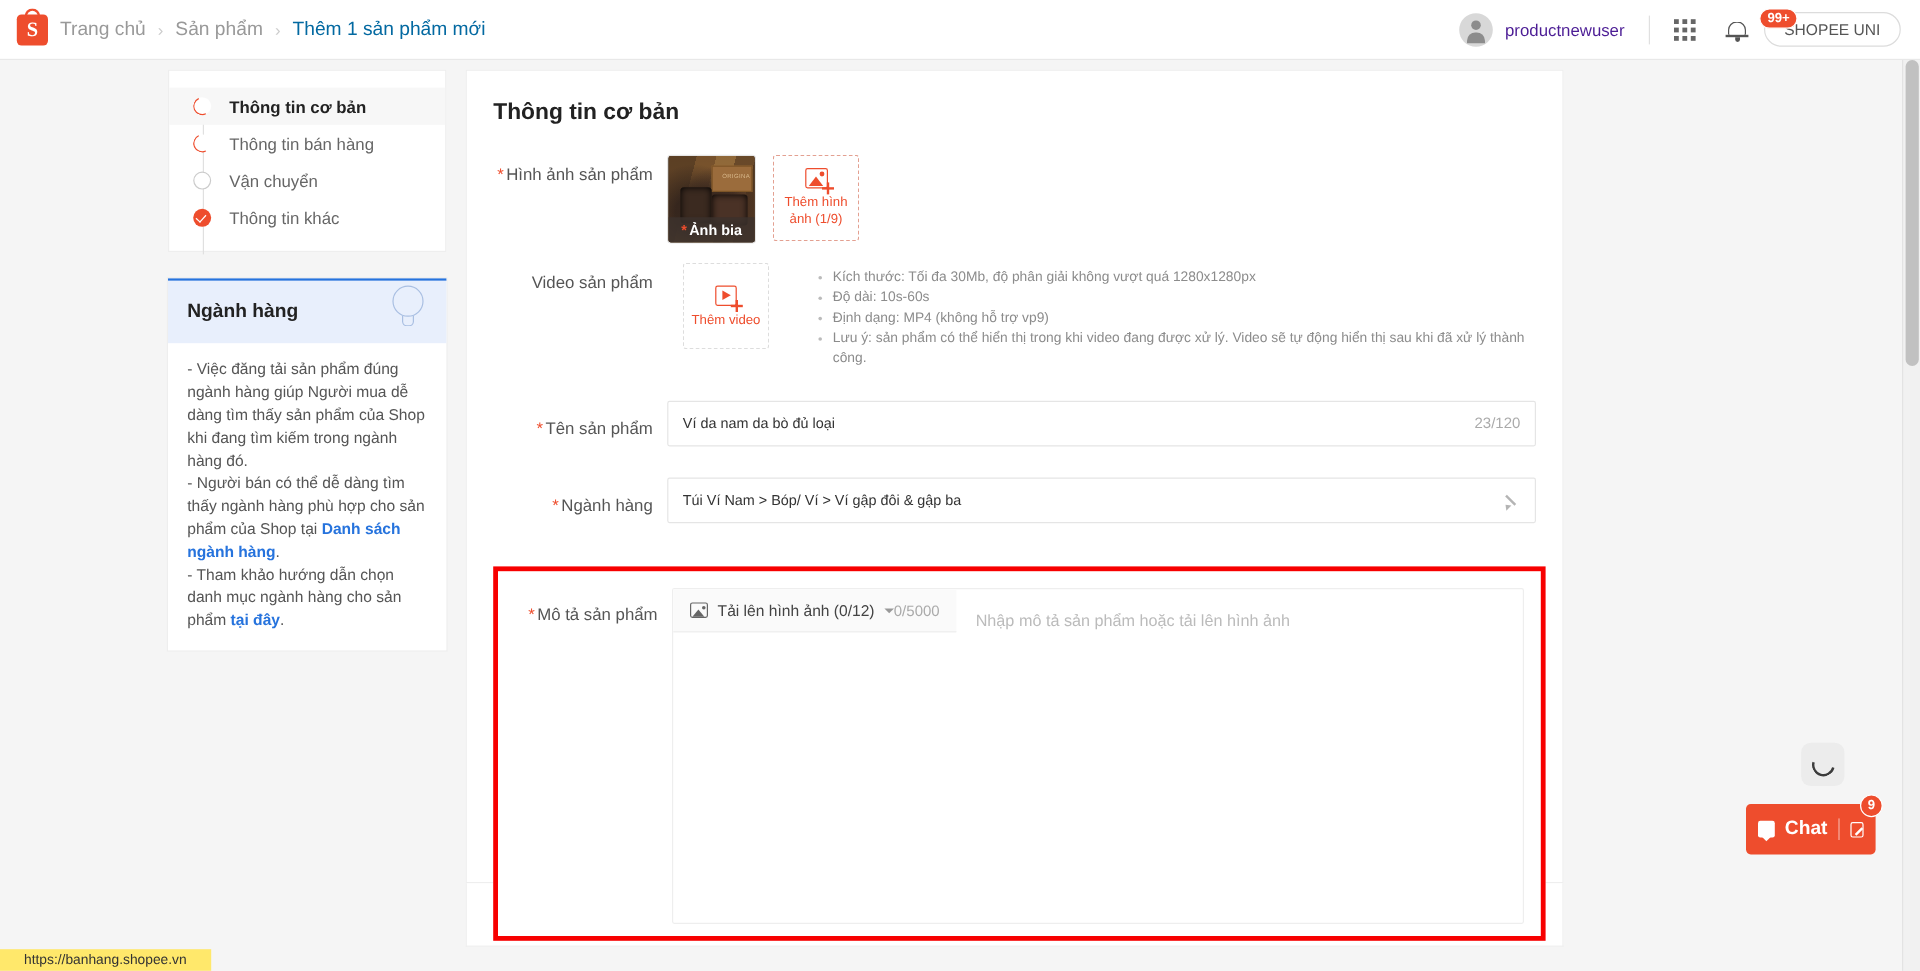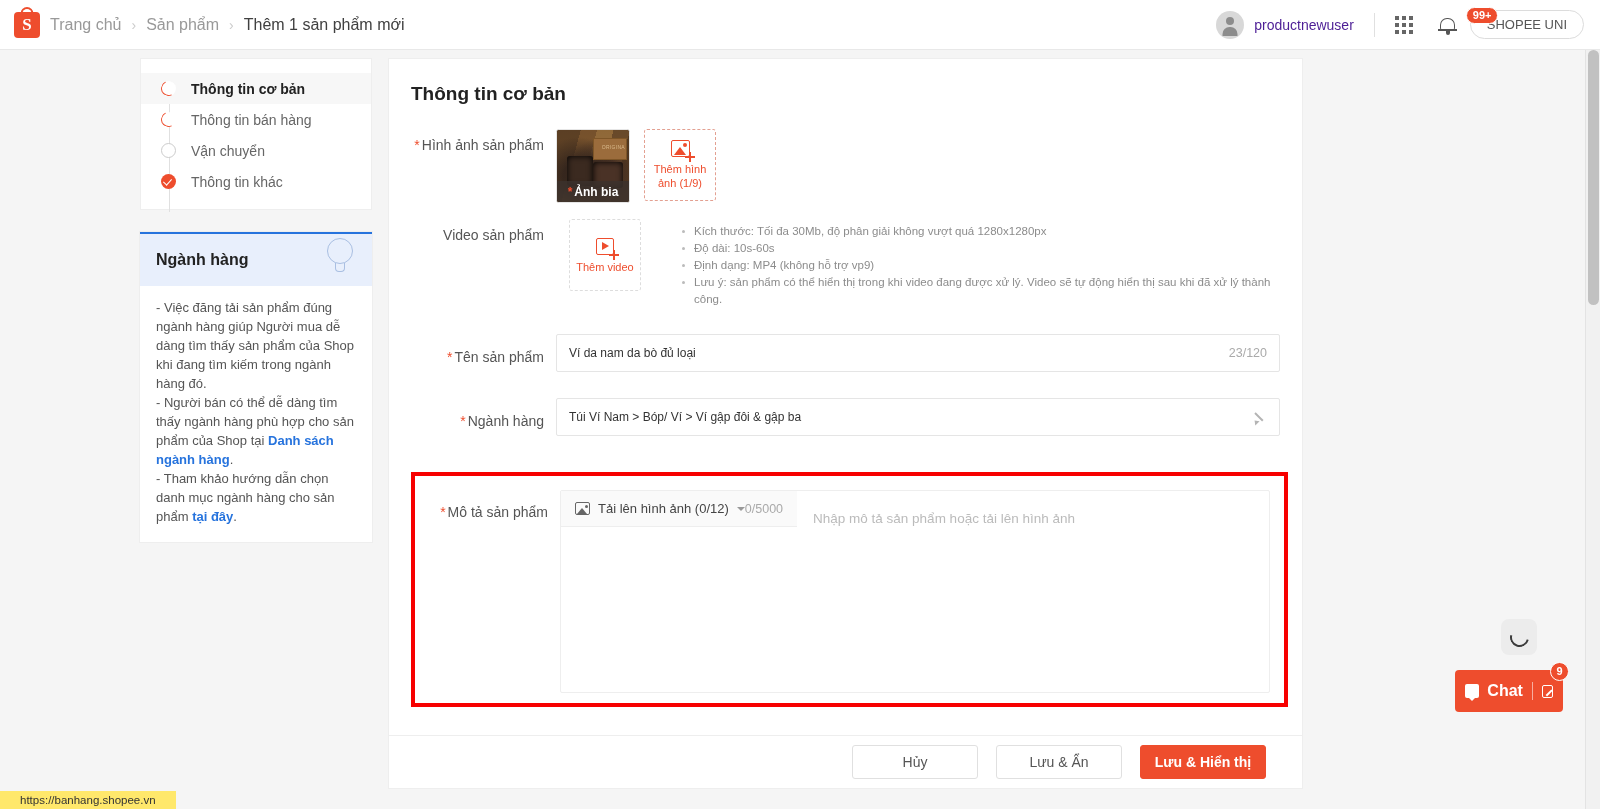--- a/index.html
+++ b/index.html
@@ -30,21 +30,21 @@
     border-radius: 7px 7px 0 0;
     background: transparent;
   }
   .logo-mark .s {
     color: #fff; font-size: 17px; font-weight: bold;
     line-height: 26px; text-align: center; display: block;
     font-family: "Liberation Serif", serif;
   }
   .crumbs { display: flex; align-items: center; font-size: 16px; }
   .crumb { color: #999; }
-  .crumb.current { color: #404040; }
+  .crumb.current { color: #0369a1; }
   .crumb-sep { color: #ccc; margin: 0 10px; font-size: 14px; }
 
   .header-right {
     margin-left: auto; display: flex; align-items: center;
     padding-right: 16px; height: 100%;
   }
   .avatar {
     width: 28px; height: 28px; border-radius: 50%;
     background: #d8d8d8; position: relative; margin-right: 10px;
   }
@@ -321,21 +321,21 @@
     content: ""; position: absolute; left: 0px; bottom: 0px;
     width: 0; height: 0;
     border-left: 3px solid transparent; border-right: 3px solid transparent;
     border-bottom: 4px solid #777;
     transform: rotate(-45deg);
   }
 
   
   .desc-highlight {
     position: absolute; left: 411px; top: 422px;
-    width: 877px; height: 235px;
+    width: 877px; height: 312px;
     border: 4px solid #f70000; background: #fff;
     z-index: 5;
   }
   .desc-inner { display: flex; height: 100%; padding: 14px 14px 10px 0; }
   .desc-label {
     width: 145px; text-align: right; padding-right: 12px;
     font-size: 14px; color: #555; padding-top: 14px; flex: 0 0 auto;
   }
   .editor {
     flex: 1; border: 1px solid #eee; border-radius: 2px;

